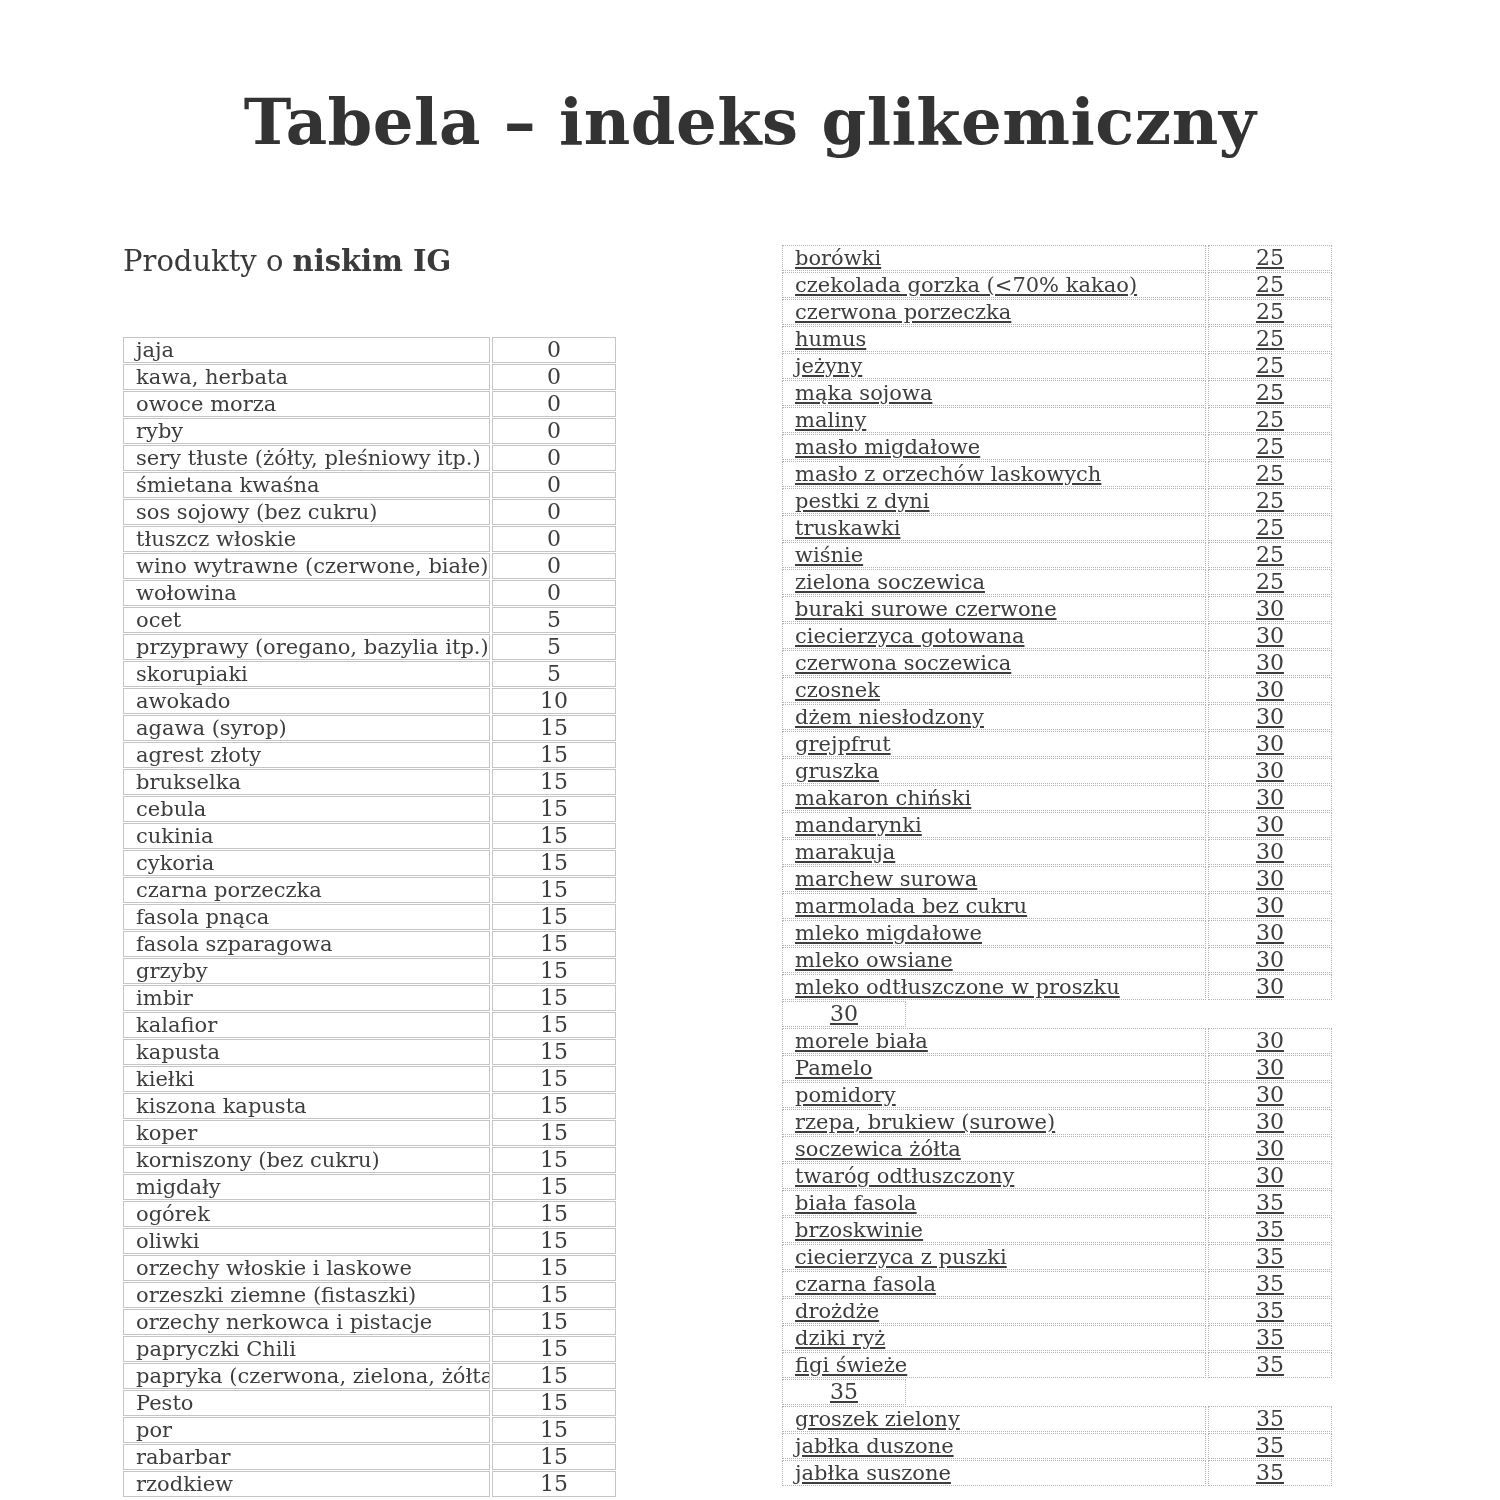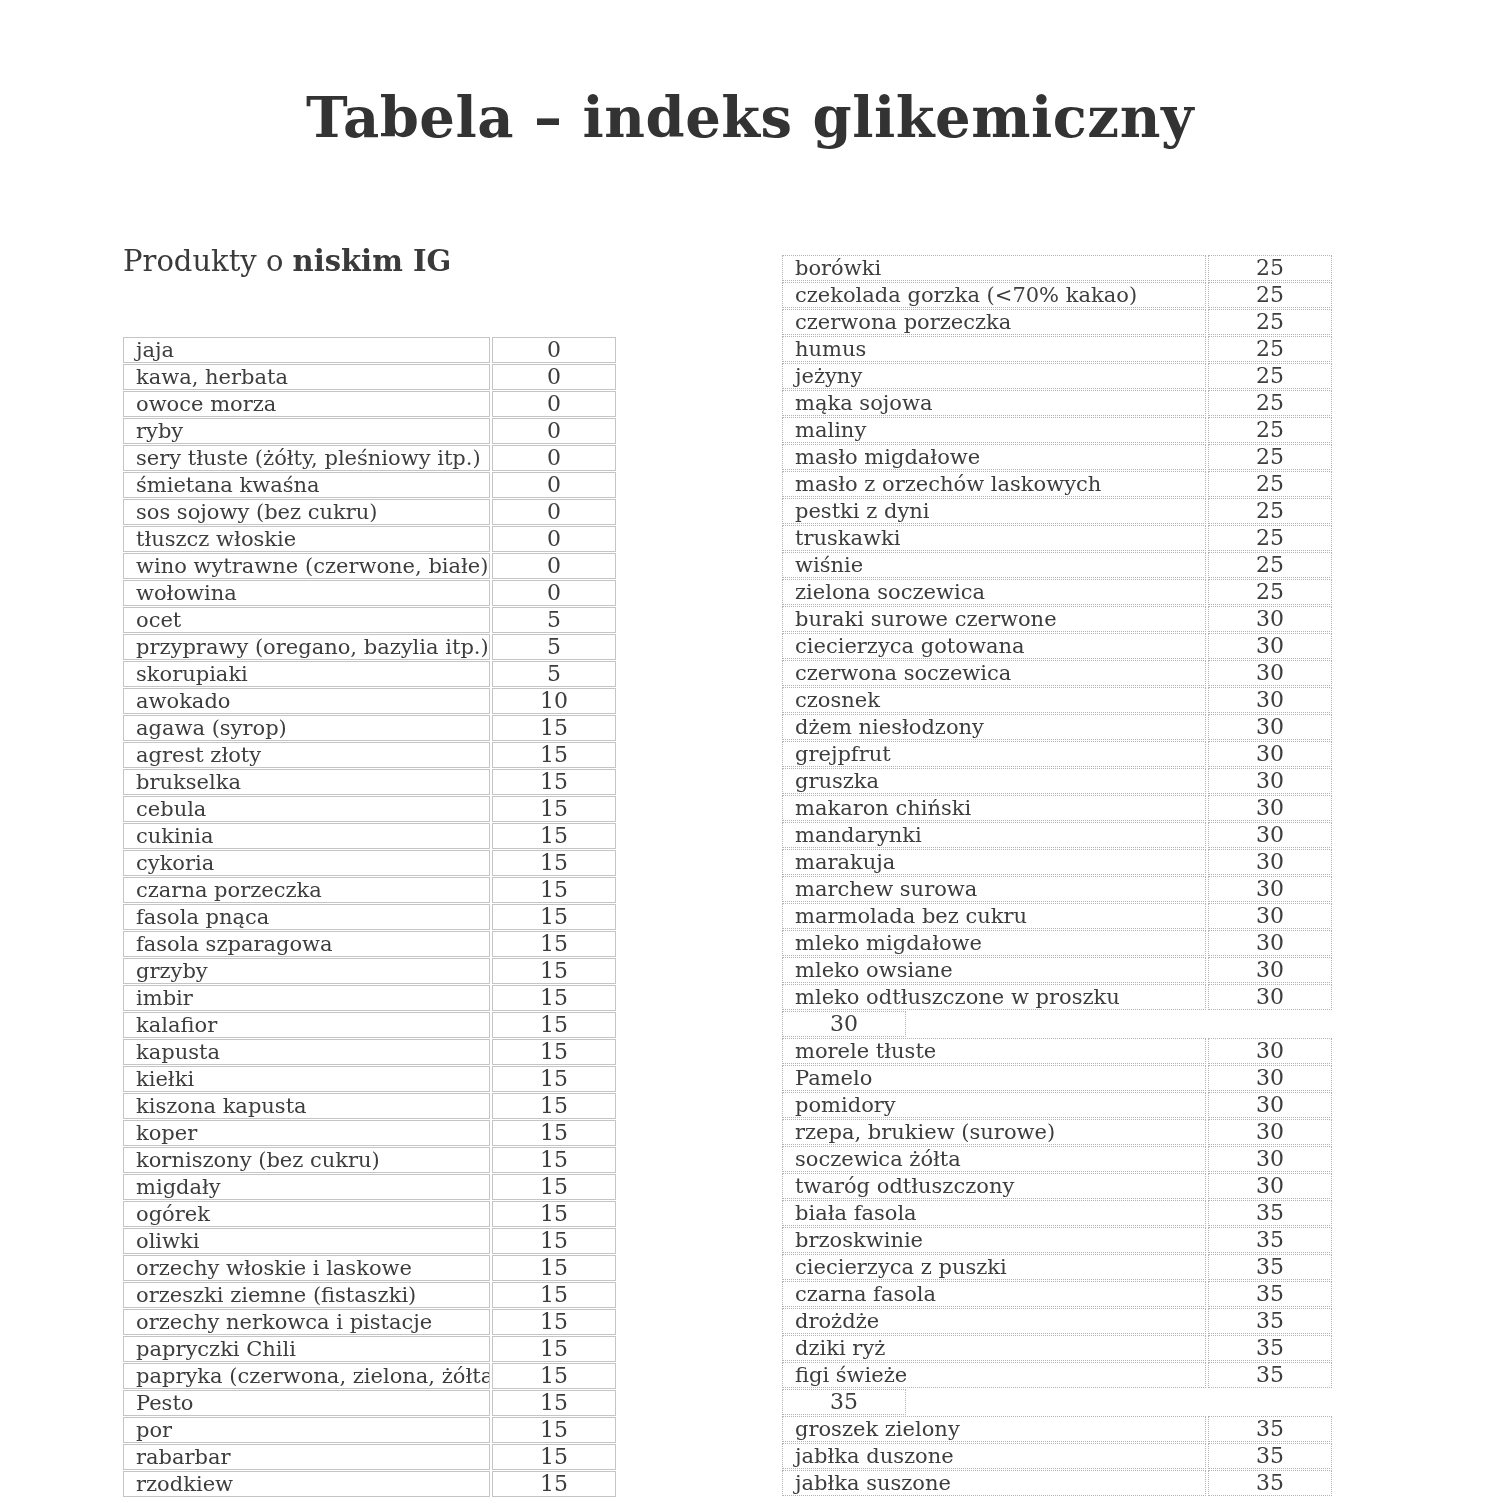--- a/index.html
+++ b/index.html
@@ -12,41 +12,41 @@
     font-family: "DejaVu Serif", "Liberation Serif", serif;
     color: #3d3d3d;
   }
   .page-title {
     position: absolute;
     top: 84px;
     left: 0;
     width: 100%;
     margin: 0;
     text-align: center;
-    font-size: 56px;
+    font-size: 64px;
     font-weight: bold;
     letter-spacing: 0.5px;
     color: #333333;
   }
   .section-heading {
     position: absolute;
     top: 244px;
     left: 123px;
     width: 549px;
     font-size: 29px;
     color: #3a3a3a;
     white-space: nowrap;
   }
   .section-heading .emph { font-weight: bold; }
   .gi-table {
     position: absolute;
     box-sizing: border-box;
   }
   .gi-table.left  { left: 123px; top: 337px; width: 493px; }
-  .gi-table.right { left: 782px; top: 255px; width: 550px; }
+  .gi-table.right { left: 782px; top: 245px; width: 550px; text-decoration: underline; }
   .row {
     display: flex;
     gap: 2px;
     height: 26px;
     margin-bottom: 1px;
   }
   .cell {
     box-sizing: border-box;
     border: 1px solid #c5c5c5;
     font-size: 21px;
@@ -366,21 +366,21 @@
         <div class="cell val">30</div>
       </div>
       <div class="row">
         <div class="cell item">mleko odtłuszczone w proszku</div>
         <div class="cell val">30</div>
       </div>
       <div class="row">
         <div class="cell val">30</div>
       </div>
       <div class="row">
-        <div class="cell item">morele tłuste</div>
+        <div class="cell item">morele biała</div>
         <div class="cell val">30</div>
       </div>
       <div class="row">
         <div class="cell item">Pamelo</div>
         <div class="cell val">30</div>
       </div>
       <div class="row">
         <div class="cell item">pomidory</div>
         <div class="cell val">30</div>
       </div>

